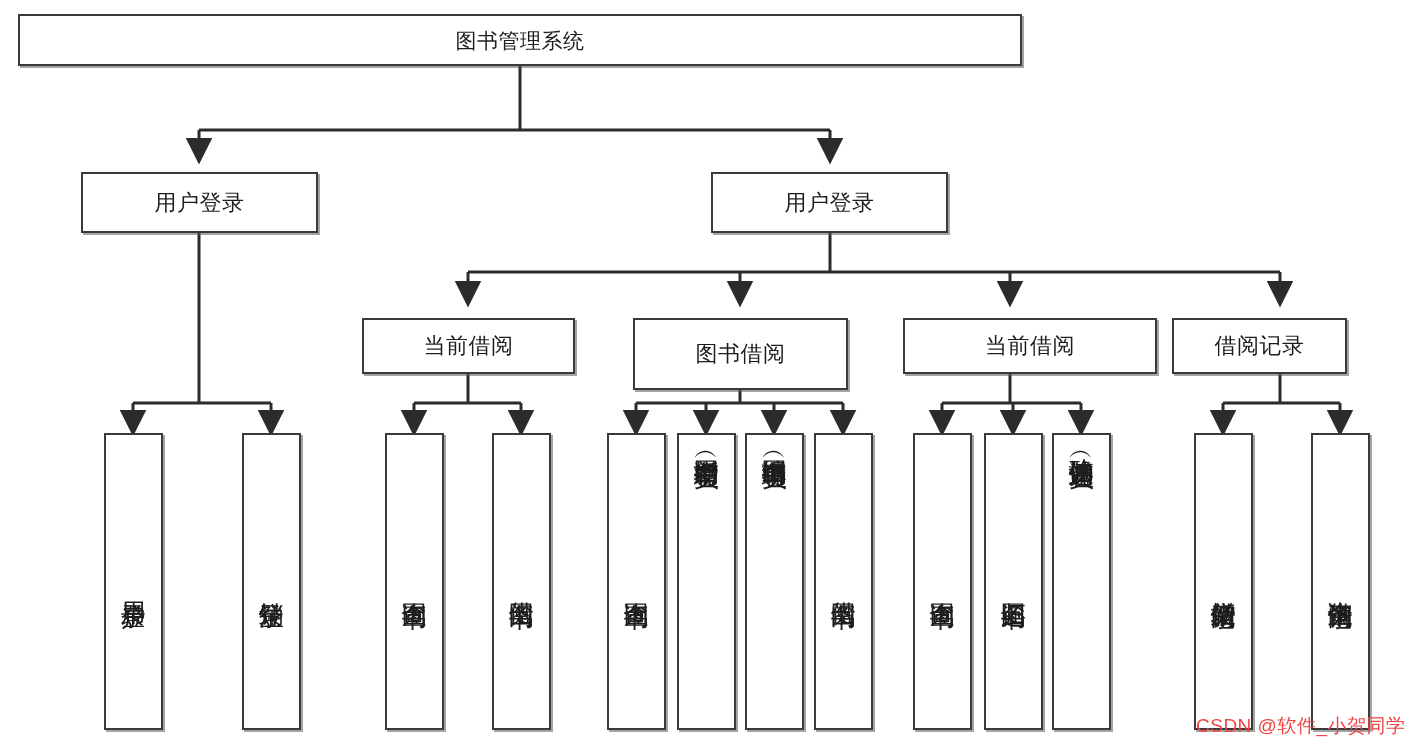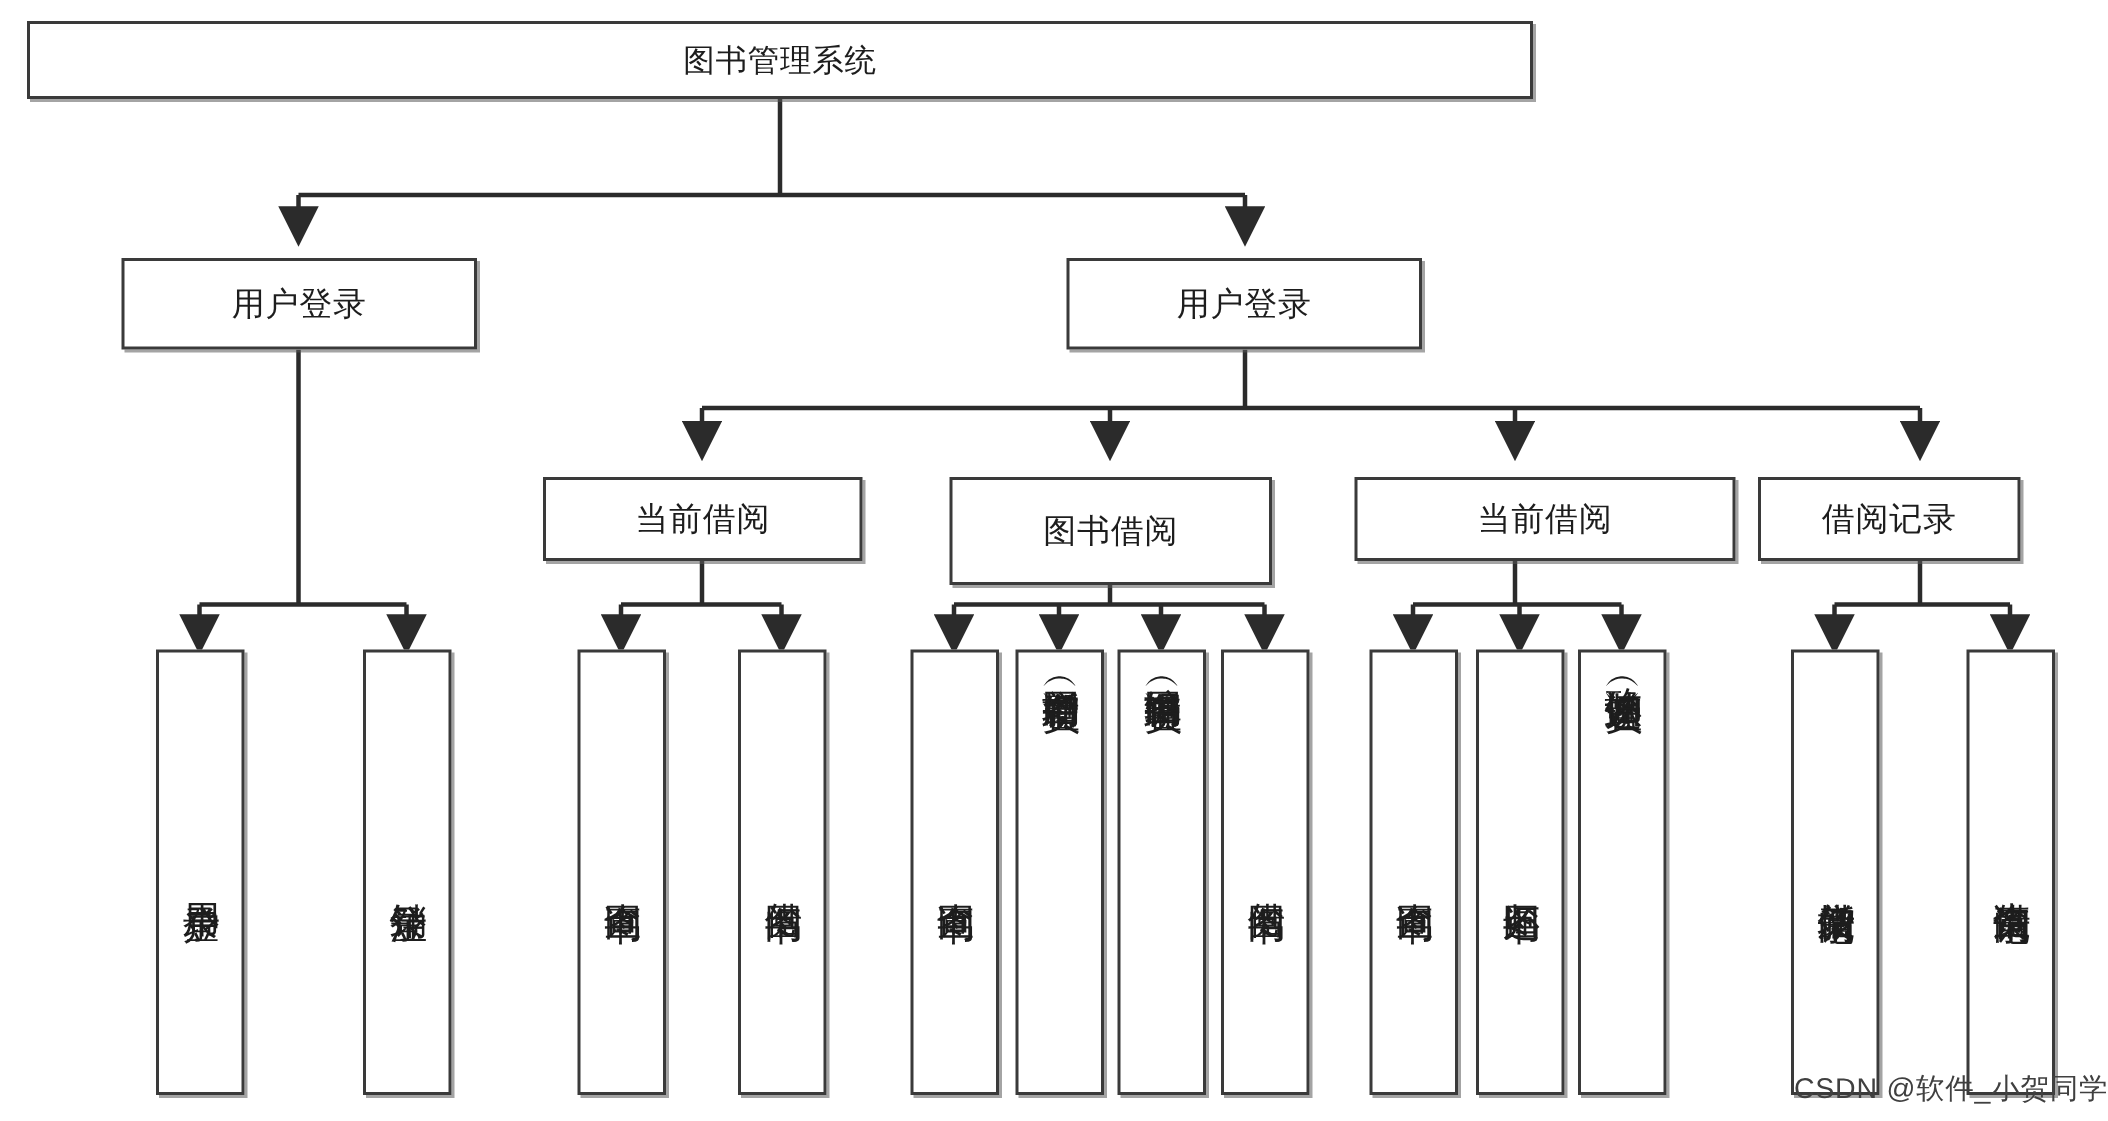--- a/index.html
+++ b/index.html
@@ -64,21 +64,21 @@
     margin: 0 auto;
   }
   .node.vertical.center-text {
     align-items: center;
   }
   .watermark {
     position: absolute;
     left: 1196px;
     top: 713px;
     font-size: 19px;
-    color: #404040;
+    color: #ef4444;
     white-space: nowrap;
     letter-spacing: 0.5px;
     font-family: "Liberation Sans", "DejaVu Sans", sans-serif;
   }
 </style>
 </head>
 <body>
 
 <div id="canvas">
 

